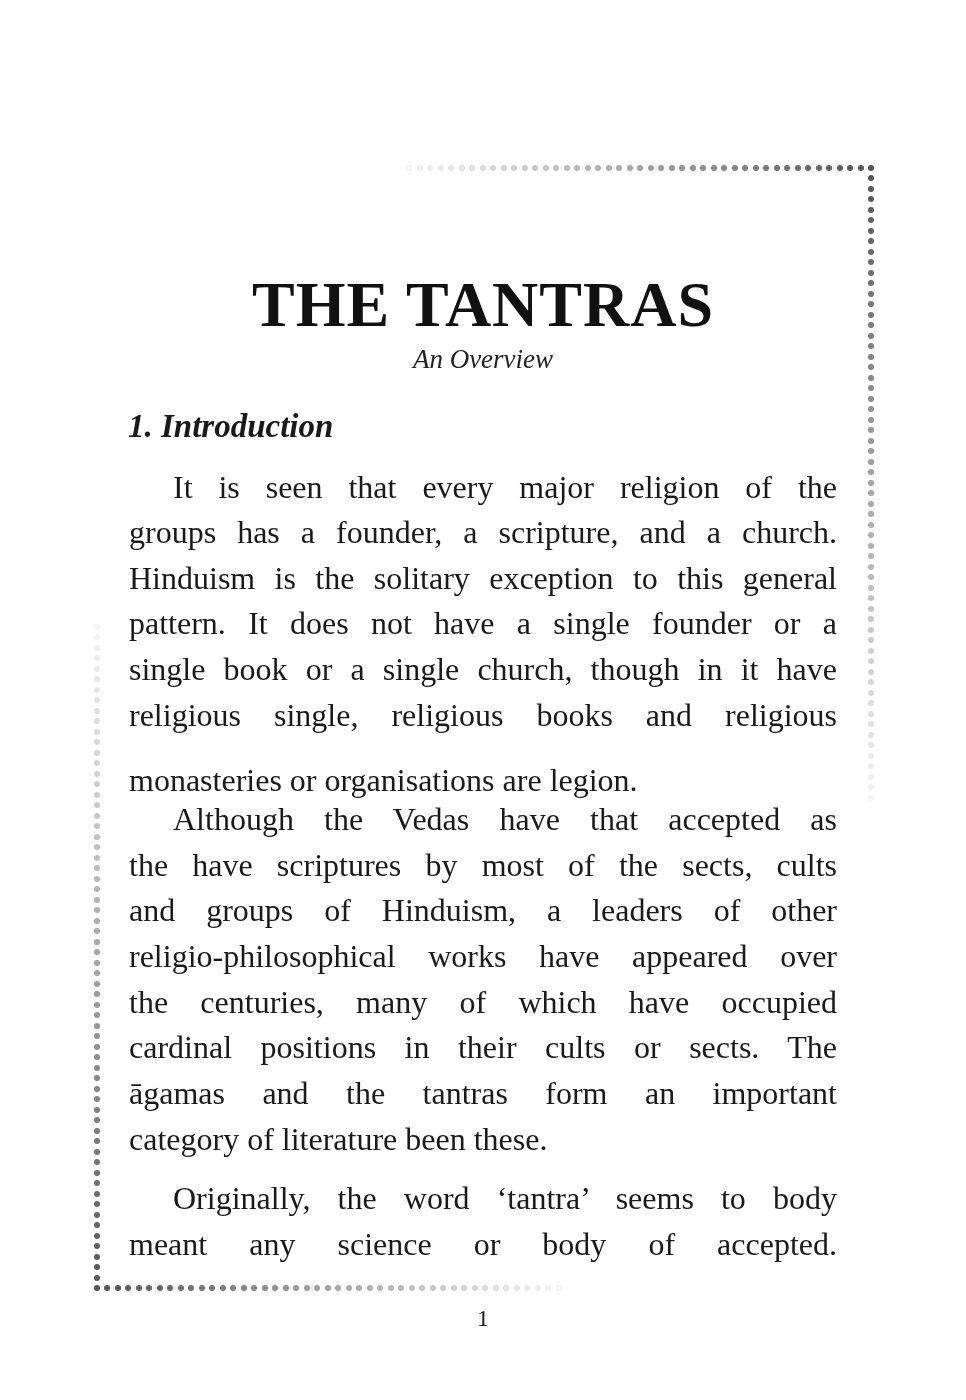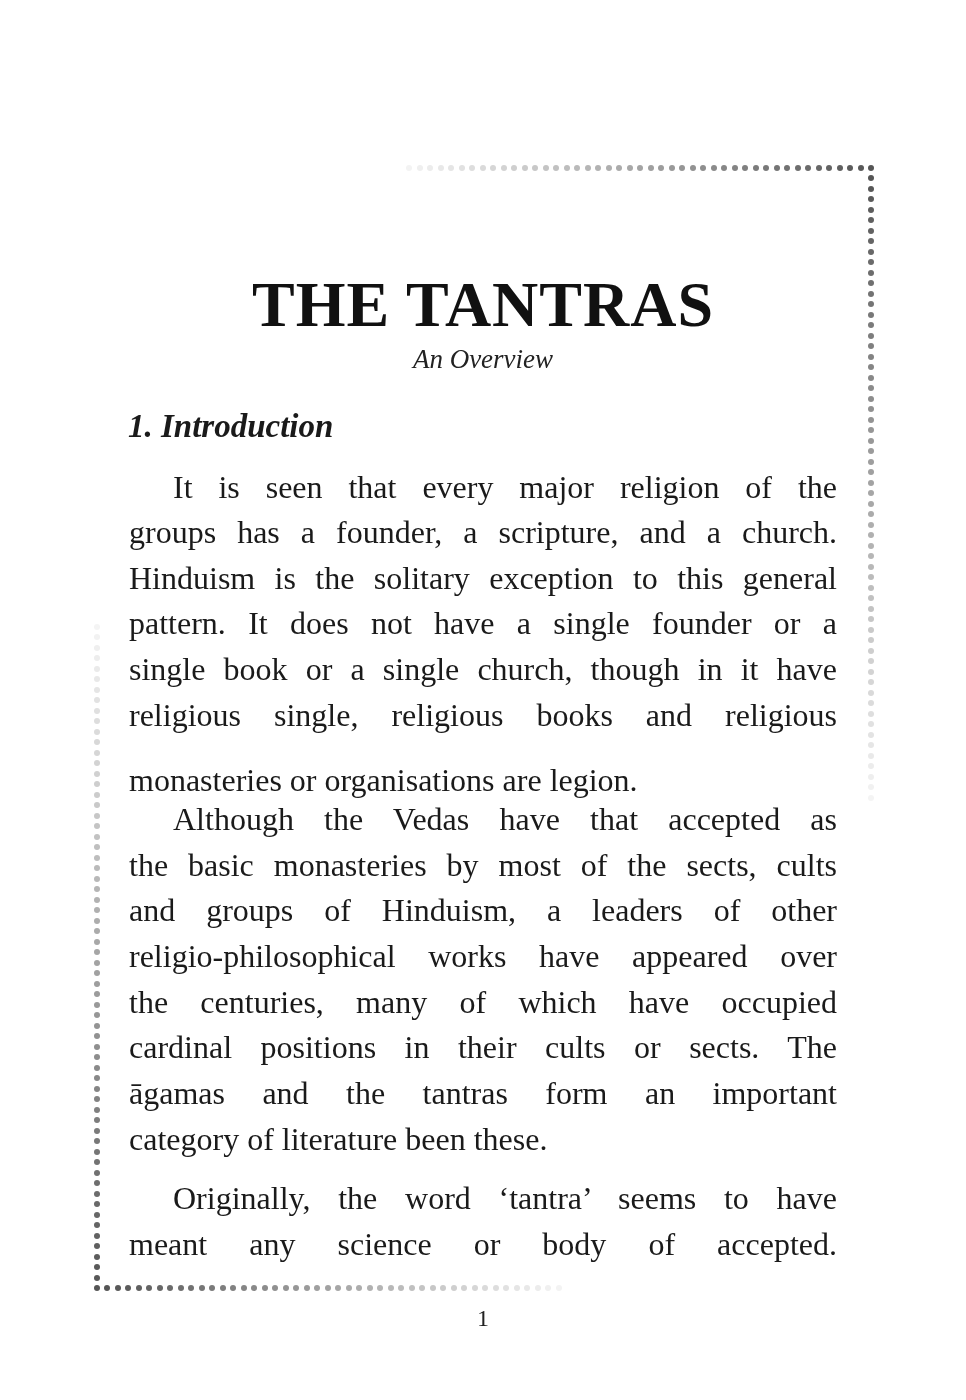--- a/index.html
+++ b/index.html
@@ -246,24 +246,24 @@
 
 <div id="body-text">
     <div class="line indent" style="top: 467px;">It is seen that every major religion of the</div>
     <div class="line" style="top: 512px;">groups has a founder, a scripture, and a church.</div>
     <div class="line" style="top: 558px;">Hinduism is the solitary exception to this general</div>
     <div class="line" style="top: 603px;">pattern. It does not have a single founder or a</div>
     <div class="line" style="top: 649px;">single book or a single church, though in it have</div>
     <div class="line" style="top: 695px;">religious single, religious books and religious</div>
     <div class="line last" style="top: 760px;">monasteries or organisations are legion.</div>
     <div class="line indent" style="top: 799px;">Although the Vedas have that accepted as</div>
-    <div class="line" style="top: 845px;">the basic monasteries by most of the sects, cults</div>
+    <div class="line" style="top: 845px;">the have scriptures by most of the sects, cults</div>
     <div class="line" style="top: 890px;">and groups of Hinduism, a leaders of other</div>
     <div class="line" style="top: 936px;">religio-philosophical works have appeared over</div>
     <div class="line" style="top: 982px;">the centuries, many of which have occupied</div>
     <div class="line" style="top: 1027px;">cardinal positions in their cults or sects. The</div>
     <div class="line" style="top: 1073px;">āgamas and the tantras form an important</div>
     <div class="line last" style="top: 1119px;">category of literature been these.</div>
-    <div class="line indent" style="top: 1178px;">Originally, the word ‘tantra’ seems to have</div>
+    <div class="line indent" style="top: 1178px;">Originally, the word ‘tantra’ seems to body</div>
     <div class="line" style="top: 1224px;">meant any science or body of accepted.</div>
   </div>
 
 <div class="pagenum">1</div>
 
 </body></html>

